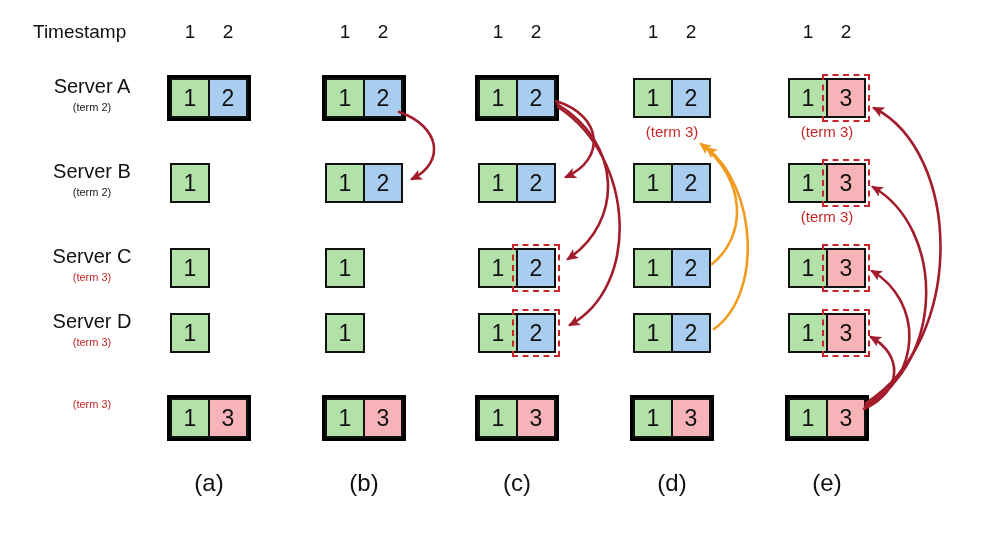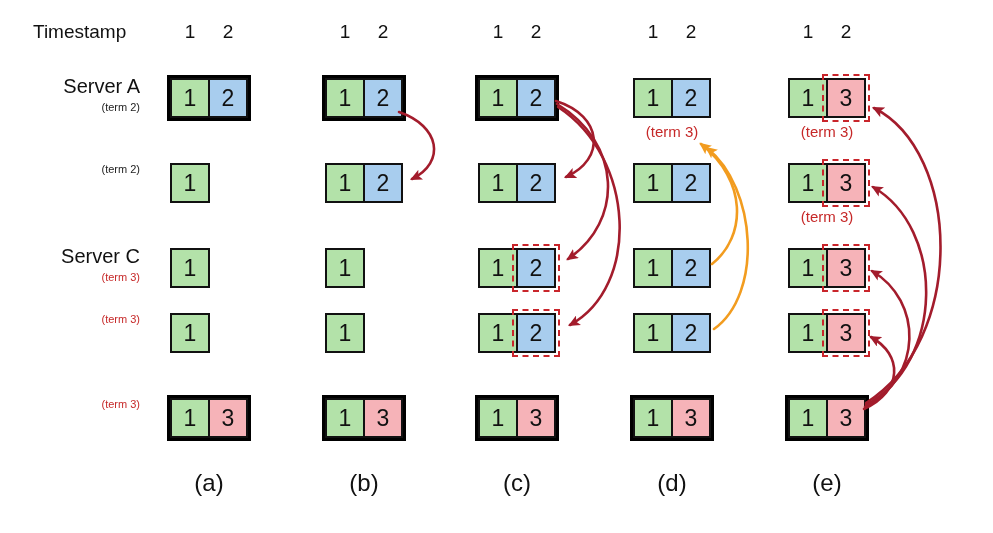--- a/index.html
+++ b/index.html
@@ -1,21 +1,21 @@
 <!DOCTYPE html>
 <html style="--entry_green: #b3e2a9; --entry_blue: #a8cdee; --entry_pink: #f6b3b8; --entry_border: #111111; --leader_border: #000000; --arrow_red: #a31c2c; --arrow_orange: #f29c1f; --term_red: #c62828; --dashed_red: #c9252b;"><head>
 <meta charset="utf-8">
 <style>
   html,body { margin:0; padding:0; background:#fff; }
   .figure { position:relative; width:993px; height:533px; background:#fff;
             font-family:"Liberation Sans", sans-serif; color:#111; overflow:hidden; }
 
   .ts-label { position:absolute; left:33px; top:21px; font-size:19px; }
 
-  .server-label { position:absolute; left:18px; width:122px; text-align:right; }
+  .server-label { position:absolute; left:31px; width:122px; text-align:center; }
   .server-label .name { font-size:20px; line-height:23px; }
   .server-label .term { font-size:11px; line-height:18px; }
   .term-black { color:#222; }
   .term-red   { color:var(--term_red); }
   .sl-a{top:75px} .sl-b{top:160px} .sl-c{top:245px} .sl-d{top:310px} .sl-e{top:395px}
 
   .panel { position:absolute; top:0; width:78px; height:533px; }
   .ts { position:absolute; top:21px; width:24px; text-align:center; font-size:19px; }
   .t1{left:8px} .t2{left:46px}
 
@@ -48,27 +48,29 @@
 
 <div class="figure">
 
   <div class="ts-label">Timestamp</div>
 
   <div class="server-label sl-a">
     <div class="name">Server A</div>
     <div class="term term-black">(term 2)</div>
   </div>
   <div class="server-label sl-b">
+    <div class="name">Server B</div>
     <div class="term term-black">(term 2)</div>
   </div>
   <div class="server-label sl-c">
     <div class="name">Server C</div>
     <div class="term term-red">(term 3)</div>
   </div>
   <div class="server-label sl-d">
+    <div class="name">Server D</div>
     <div class="term term-red">(term 3)</div>
   </div>
   <div class="server-label sl-e">
     <div class="term term-red">(term 3)</div>
   </div>
 
   <div class="panel" style="left:170px">
     <div class="ts t1">1</div>
     <div class="ts t2">2</div>
     <div class="log r-a leader">

